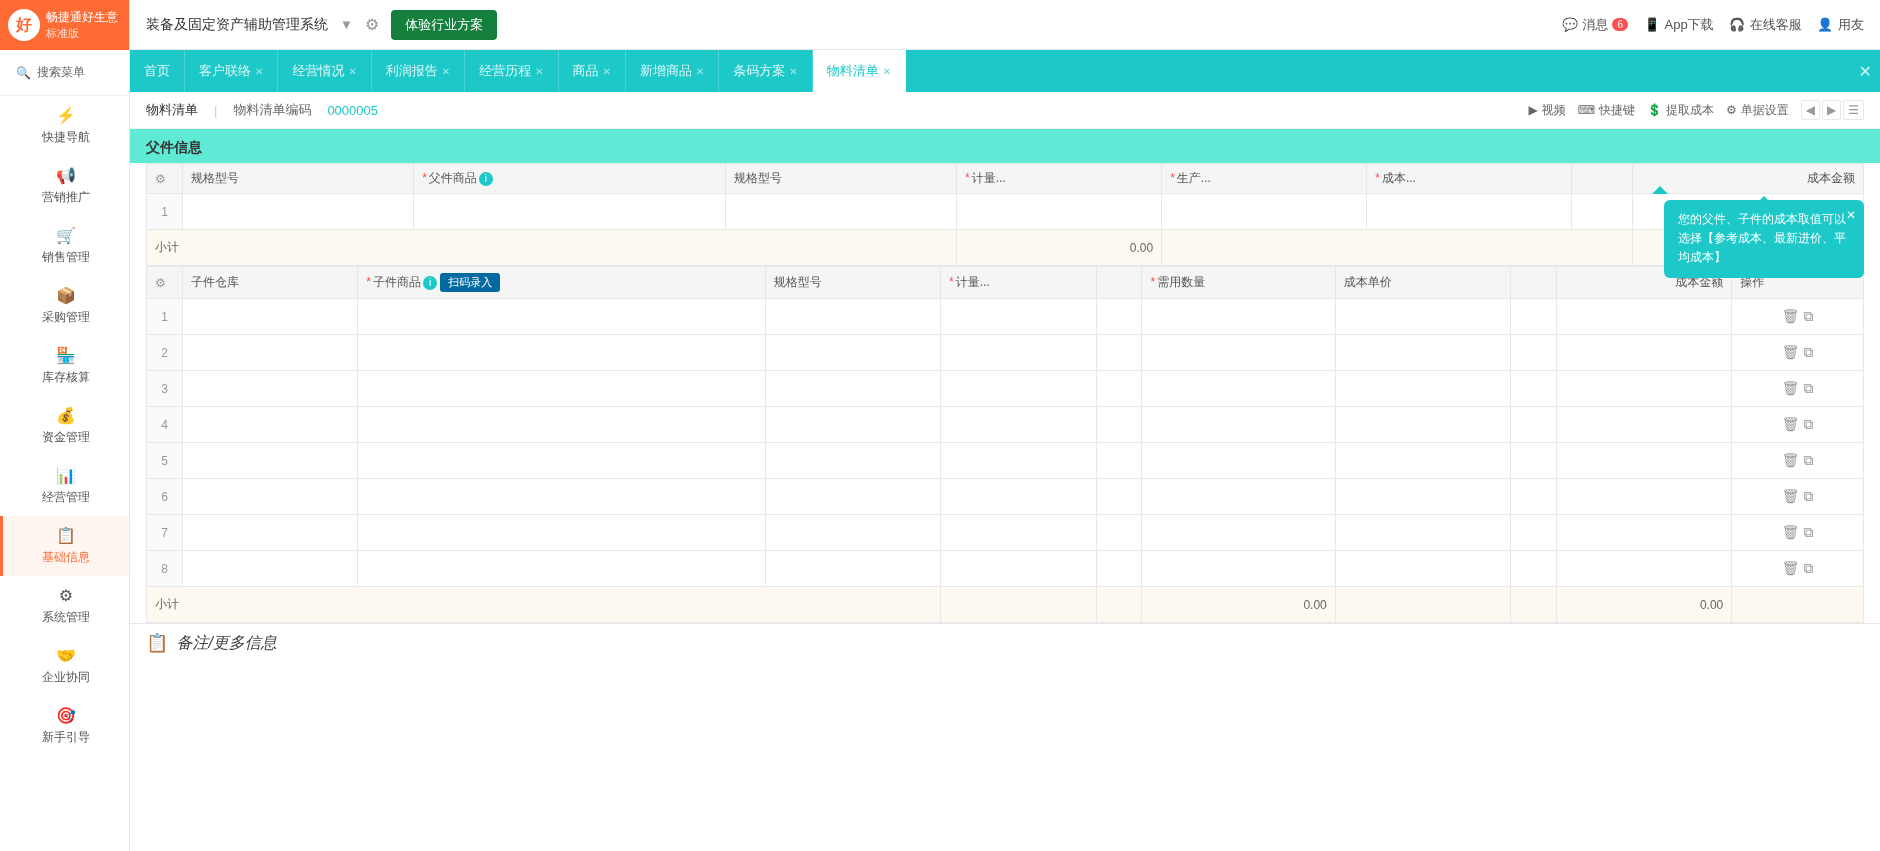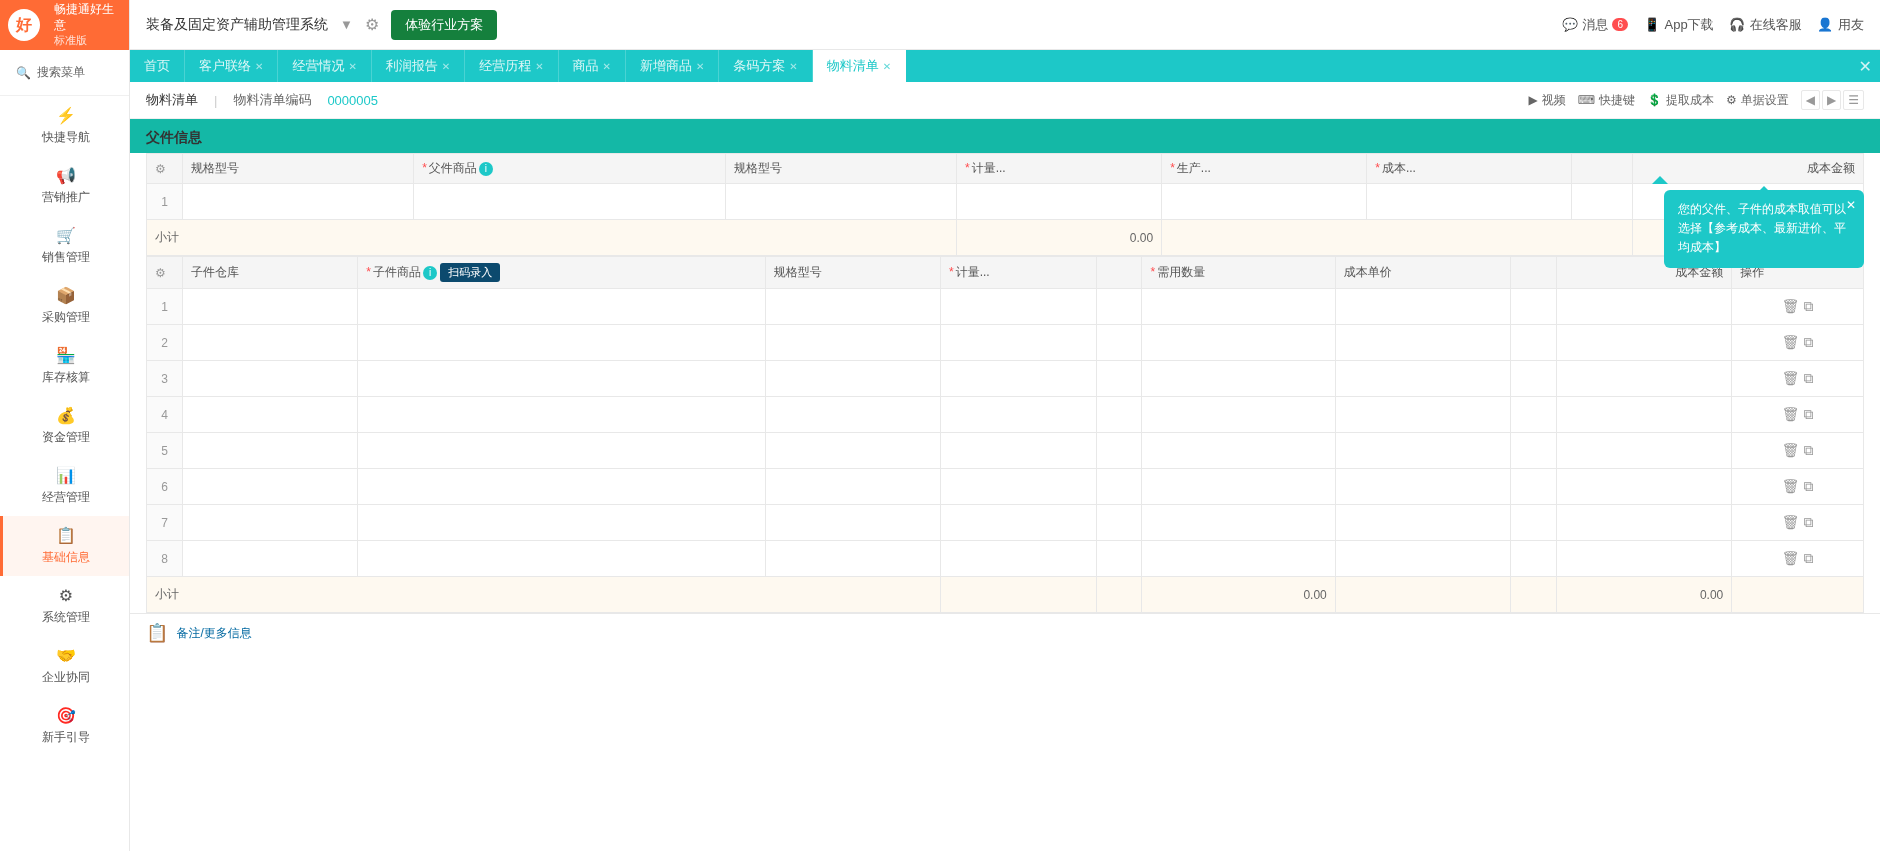--- a/index.html
+++ b/index.html
@@ -29,21 +29,21 @@
       background: #fff;
       border-radius: 50%;
       display: flex;
       align-items: center;
       justify-content: center;
       color: #ff6b35;
       font-size: 16px;
       font-weight: bold;
       flex-shrink: 0;
     }
-    .sidebar-logo-text { font-size: 12px; line-height: 1.3; margin-left: 8px; }
+    .sidebar-logo-text { font-size: 12px; line-height: 1.3; }
     .sidebar-search {
       padding: 8px;
       border-bottom: 1px solid #f0f0f0;
     }
     .sidebar-search-btn {
       display: flex;
       align-items: center;
       gap: 6px;
       padding: 6px 8px;
       border-radius: 4px;
@@ -124,21 +124,21 @@
       padding: 1px 5px;
       min-width: 16px;
       text-align: center;
     }
 
     
     .nav-tabs {
       background: #1dc8c8;
       display: flex;
       align-items: center;
-      height: 32px;
+      height: 42px;
       flex-shrink: 0;
       overflow-x: auto;
       justify-content: center;
     }
     .nav-tabs::-webkit-scrollbar { display: none; }
     .nav-tab {
       display: flex;
       align-items: center;
       gap: 4px;
       padding: 0 14px;
@@ -193,21 +193,21 @@
     }
     .toolbar-nav { display: flex; align-items: center; gap: 2px; }
     .toolbar-nav-btn { cursor: pointer; color: #999; padding: 2px 4px; border: 1px solid #e8e8e8; border-radius: 2px; }
 
     
     .section-title {
       padding: 10px 16px 6px;
       font-size: 14px;
       font-weight: 600;
       color: #333;
-      background: #14b8a6;
+      background: #5eead4;
     }
 
     
     .data-table {
       width: 100%;
       border-collapse: collapse;
       font-size: 12px;
     }
     .data-table th {
       background: #f5f5f5;
@@ -234,21 +234,21 @@
       background: #fef9f0;
       font-weight: 500;
       color: #666;
     }
     .required-star { color: #ff4d4f; margin-right: 2px; }
     .col-settings { text-align: center; width: 36px; }
     .settings-icon { color: #999; cursor: pointer; }
 
     
     .scan-btn {
-      background: #0c4a6e;
+      background: #0369a1;
       color: #fff;
       border: none;
       border-radius: 3px;
       padding: 2px 8px;
       font-size: 11px;
       cursor: pointer;
       white-space: nowrap;
     }
 
     
@@ -298,21 +298,21 @@
     .bottom-bar {
       border-top: 1px solid #e8e8e8;
       background: #fff;
       padding: 8px 16px;
       display: flex;
       align-items: center;
       gap: 8px;
       flex-shrink: 0;
     }
     .bottom-bar-icon { font-size: 18px; color: #1dc8c8; cursor: pointer; }
-    .bottom-bar-text { font-size: 12px; color: #0369a1; }
+    .bottom-bar-text { font-size: 16px; color: #404040; font-style: italic; }
 
     
     .content-wrapper {
       display: flex;
       flex-direction: column;
       height: 100%;
     }
 
     
     .table-area {

